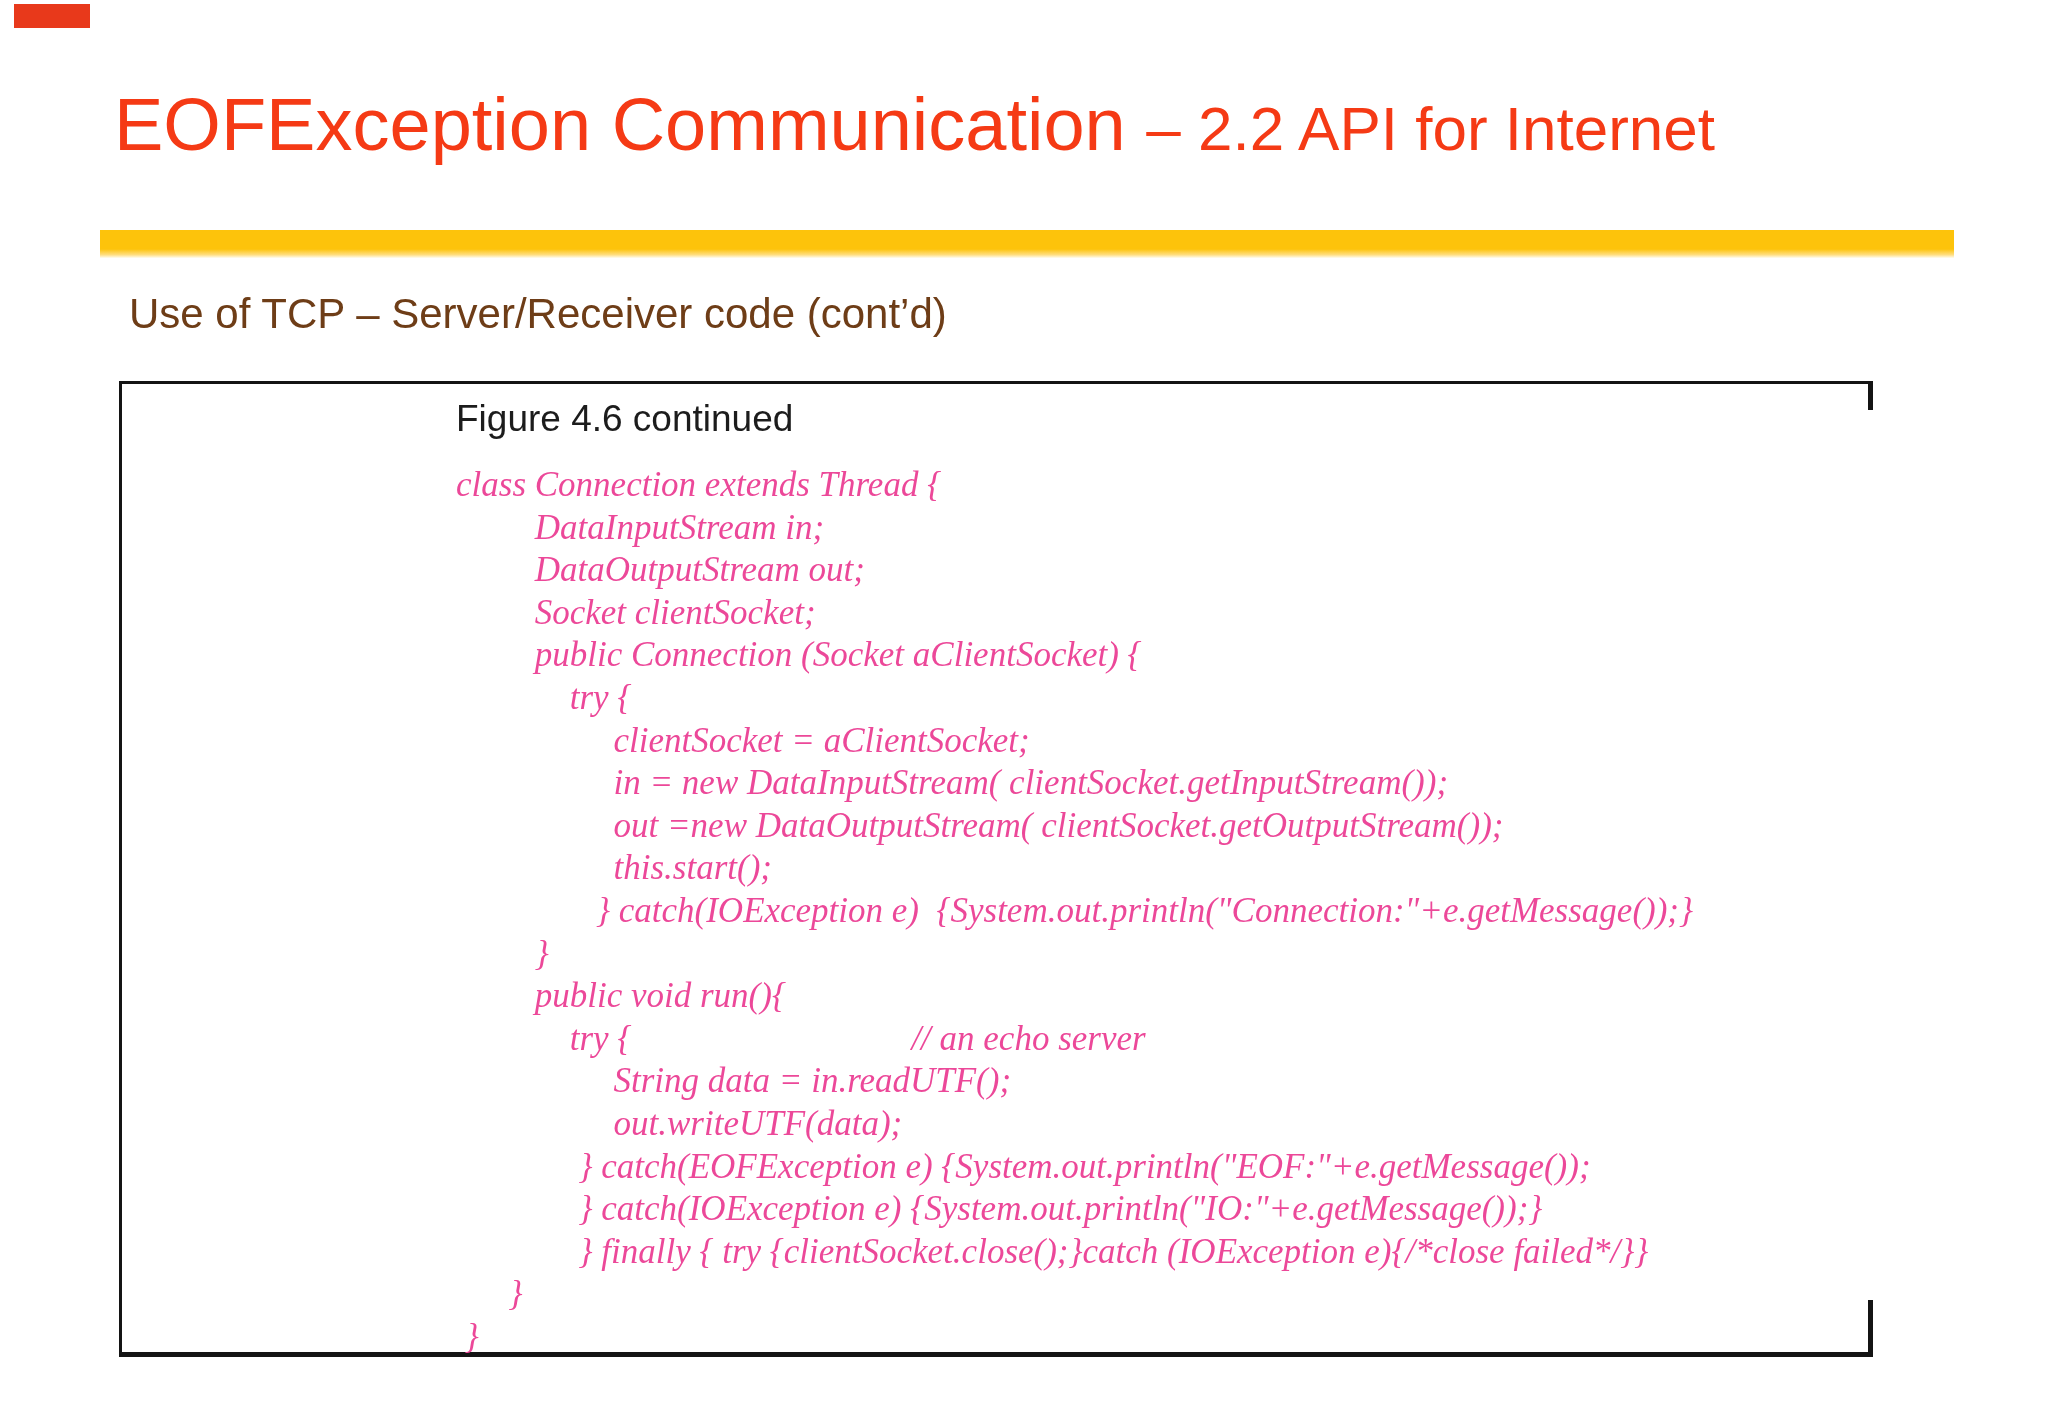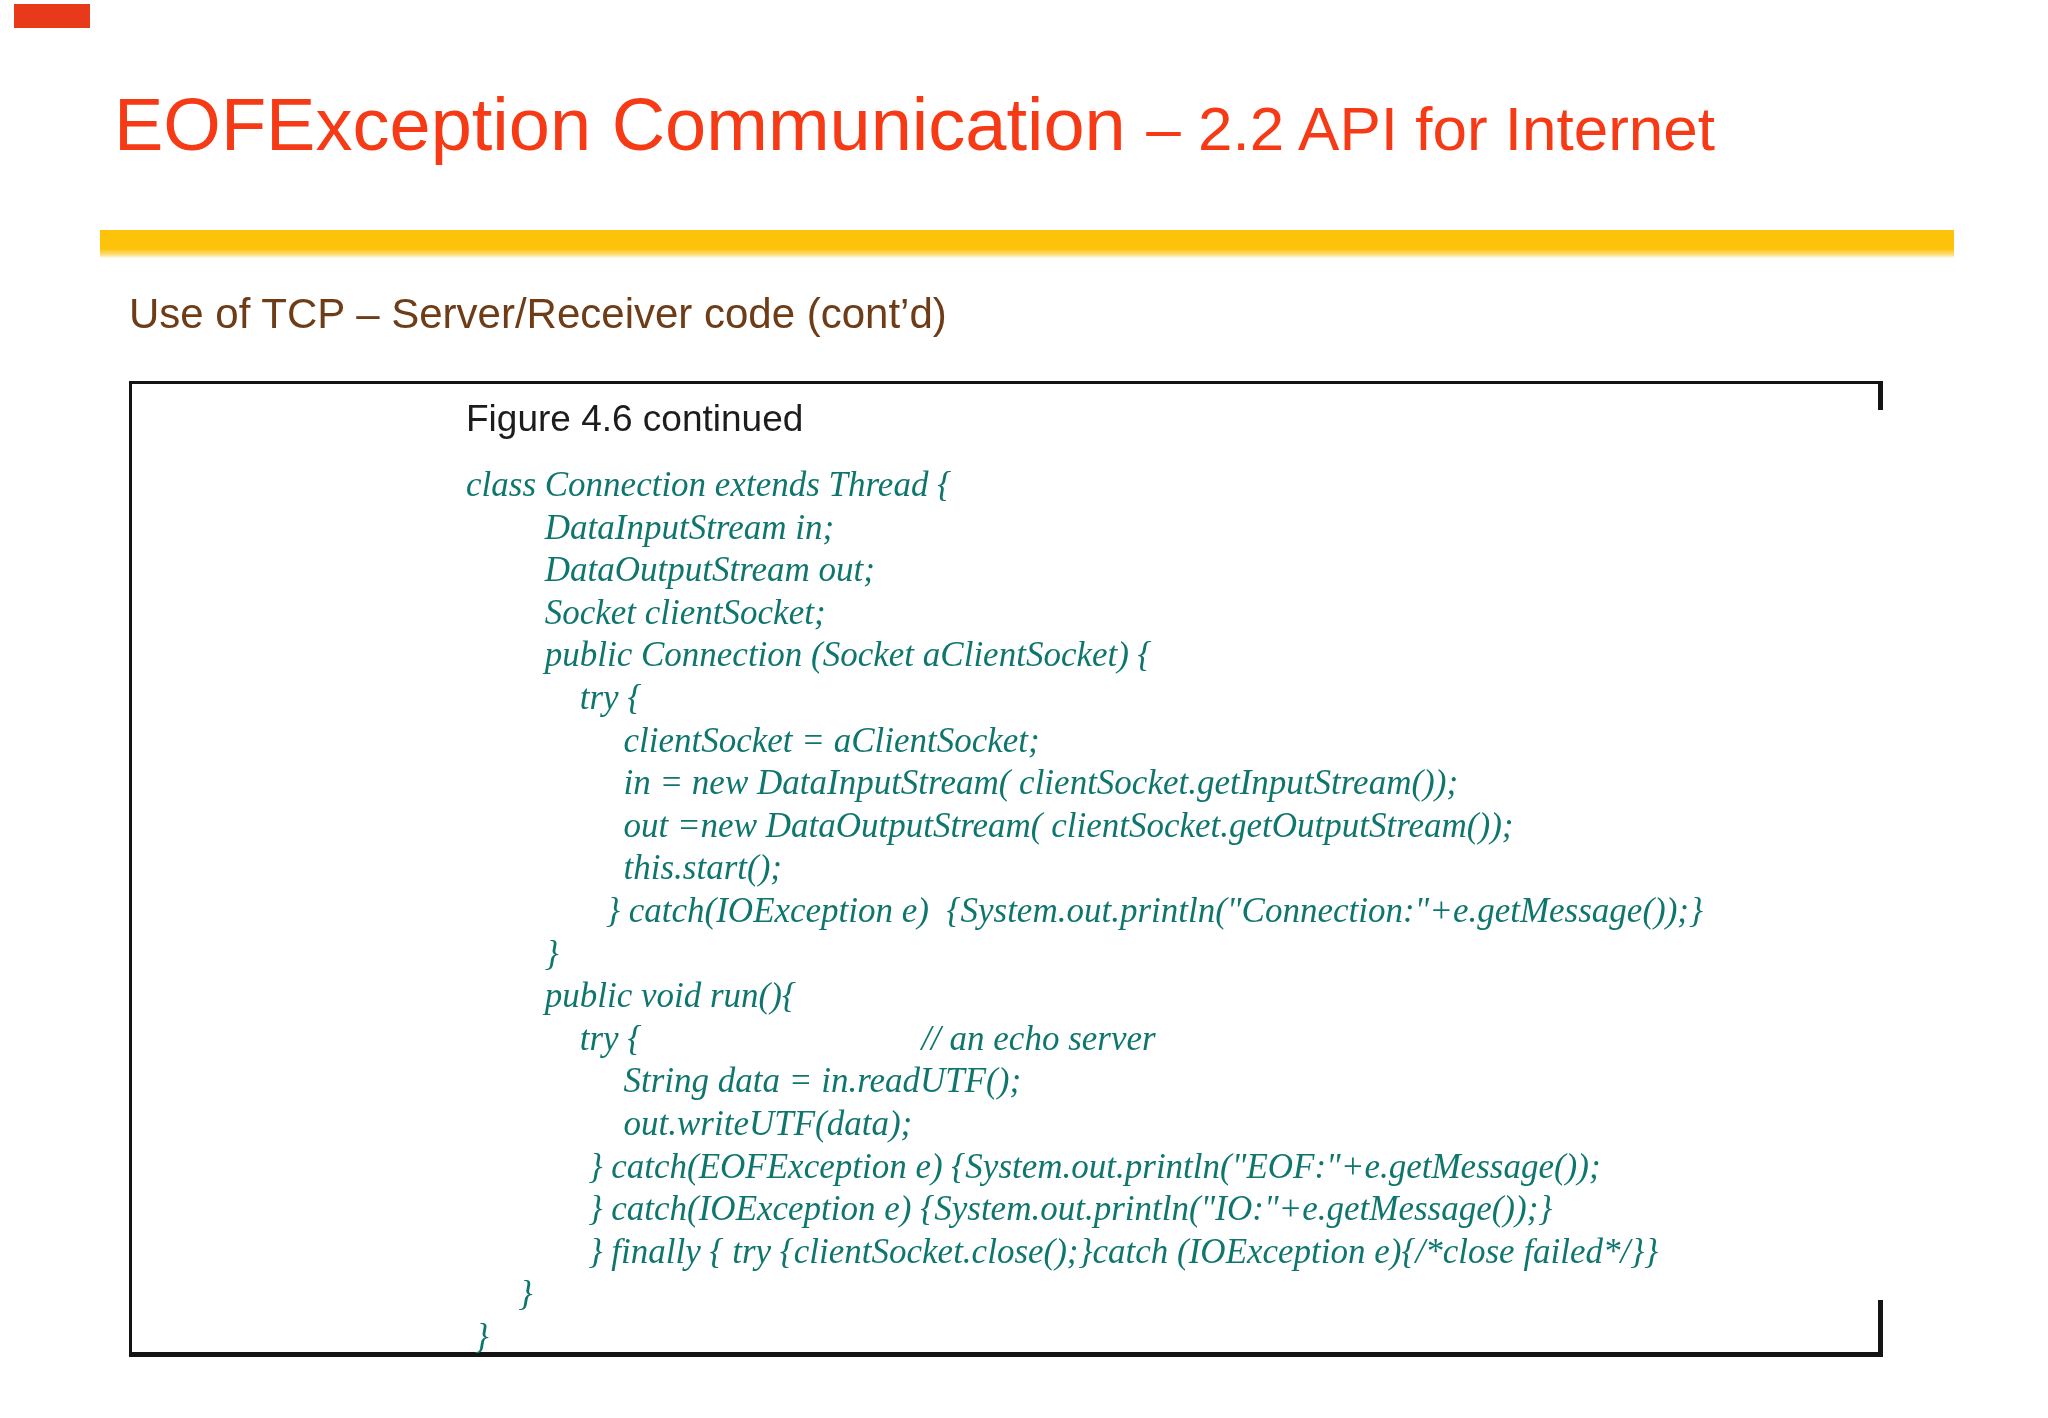--- a/index.html
+++ b/index.html
@@ -38,21 +38,21 @@
     position: absolute;
     left: 129px; top: 290px;
     margin: 0;
     font-size: 42px;
     font-weight: normal;
     color: #6e3d17;
     white-space: nowrap;
   }
   .code-box {
     position: absolute;
-    left: 129px; top: 381px;
+    left: 119px; top: 381px;
     width: 1754px; height: 976px;
     box-sizing: border-box;
     border-left: 3px solid #141414;
     border-top: 3px solid #141414;
     border-bottom: 5px solid #141414;
     background: #ffffff;
   }
   .stub {
     position: absolute;
     right: 0;
@@ -69,21 +69,21 @@
     white-space: nowrap;
   }
   .code-listing {
     position: absolute;
     left: 334px; top: 80px;
     margin: 0;
     font-family: "Liberation Serif", serif;
     font-style: italic;
     font-size: 35px;
     line-height: 42.6px;
-    color: #0f766e;
+    color: #ec4899;
     white-space: pre;
   }
 </style>
 </head>
 <body>
 
 <div class="slide">
 
   <div class="corner-mark"></div>
 

